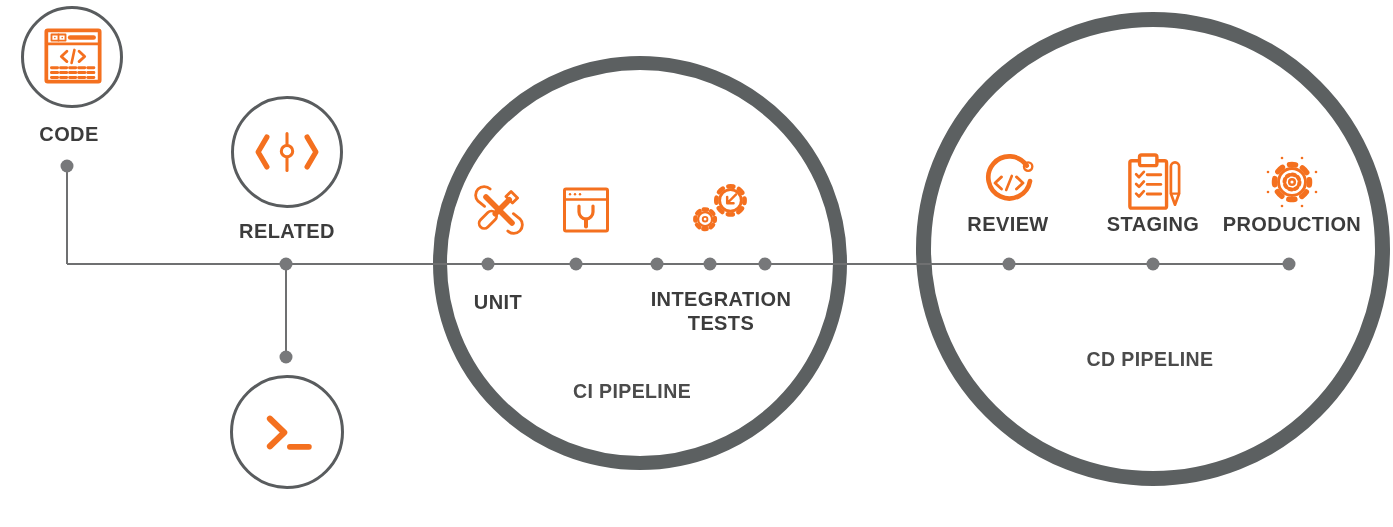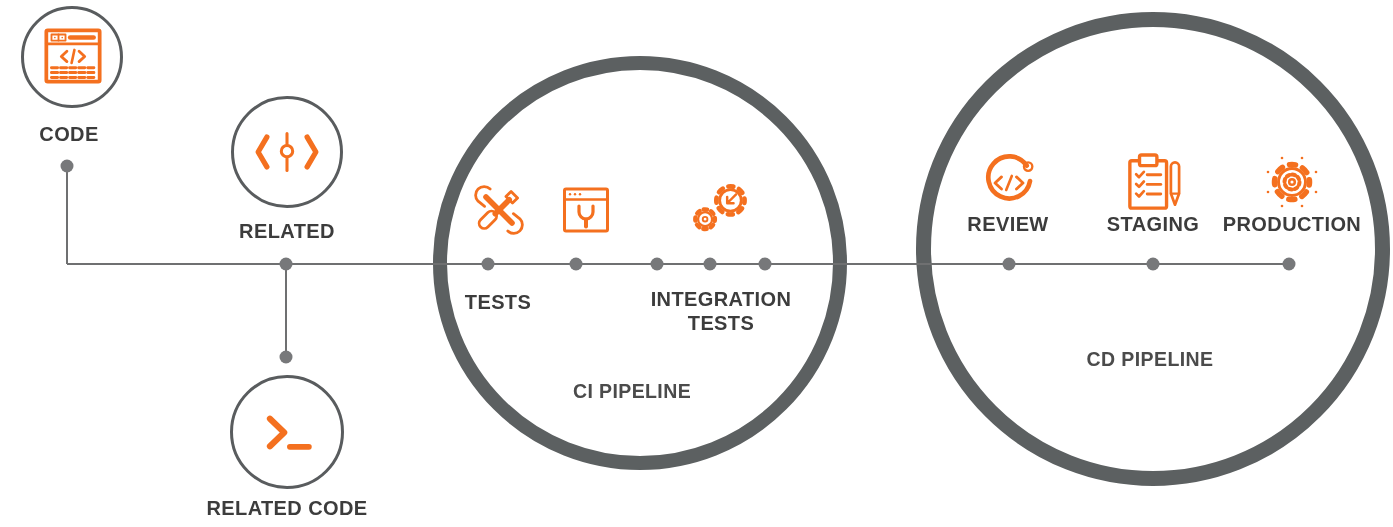--- a/index.html
+++ b/index.html
@@ -85,33 +85,32 @@
   </div>
   <div class="lbl" style="left:276px;top:220px;">RELATED</div>
 
   <div class="ring ring-sm" style="left:219px;top:375px;width:114px;height:114px;"></div>
   <div class="icon" style="left:252px;top:414px;">
     <svg width="50" height="38" viewBox="0 0 50 40" fill="none" stroke="currentColor" stroke-linecap="round" stroke-linejoin="round">
       <path d="M6 5 L21 19.5 L6 34" stroke-width="6.5"></path>
       <line x1="27" y1="34.5" x2="47" y2="34.5" stroke-width="6"></line>
     </svg>
   </div>
-  <div class="lbl" style="left:276px;top:497px;">RELATED CODE</div>
 
   <div class="icon" style="left:462px;top:184px;">
     <svg width="52" height="52" viewBox="0 0 56 56" fill="none" stroke="currentColor" stroke-linecap="round" stroke-linejoin="round">
       <path d="M18.5 5.5 A8 8 0 0 0 5.5 18.5 L12.5 24" stroke-width="3"></path>
       <line x1="14" y1="14" x2="42" y2="42" stroke-width="6"></line>
       <path d="M37.5 50.5 A8 8 0 0 0 50.5 37.5 L43.5 32" stroke-width="3"></path>
       <path d="M41 8 L48 15 L42.5 20.5 L35.5 13.5 Z" stroke-width="3"></path>
       <line x1="39" y1="17" x2="24" y2="32" stroke-width="6"></line>
       <rect x="5" y="33" width="22" height="11" rx="5.5" stroke-width="3" transform="rotate(-45 16 38.5)"></rect>
     </svg>
   </div>
-  <div class="lbl" style="left:487px;top:291px;">TESTS</div>
+  <div class="lbl" style="left:487px;top:291px;">UNIT</div>
 
   <div class="icon" style="left:551px;top:184px;">
     <svg width="48" height="52" viewBox="0 0 48 52" fill="none" stroke="currentColor" stroke-linecap="round" stroke-linejoin="round">
       <rect x="2.5" y="5" width="43" height="42" rx="1.5" stroke-width="3"></rect>
       <line x1="2.5" y1="15.5" x2="45.5" y2="15.5" stroke-width="2.5"></line>
       <circle cx="8" cy="10.2" r="1.2" fill="currentColor" stroke="none"></circle>
       <circle cx="13" cy="10.2" r="1.2" fill="currentColor" stroke="none"></circle>
       <circle cx="18" cy="10.2" r="1.2" fill="currentColor" stroke="none"></circle>
       <path d="M17 22 v6 a7 7 0 0 0 14 0 v-6" stroke-width="3.2"></path>
       <line x1="24" y1="35.5" x2="24" y2="42.5" stroke-width="4"></line>

